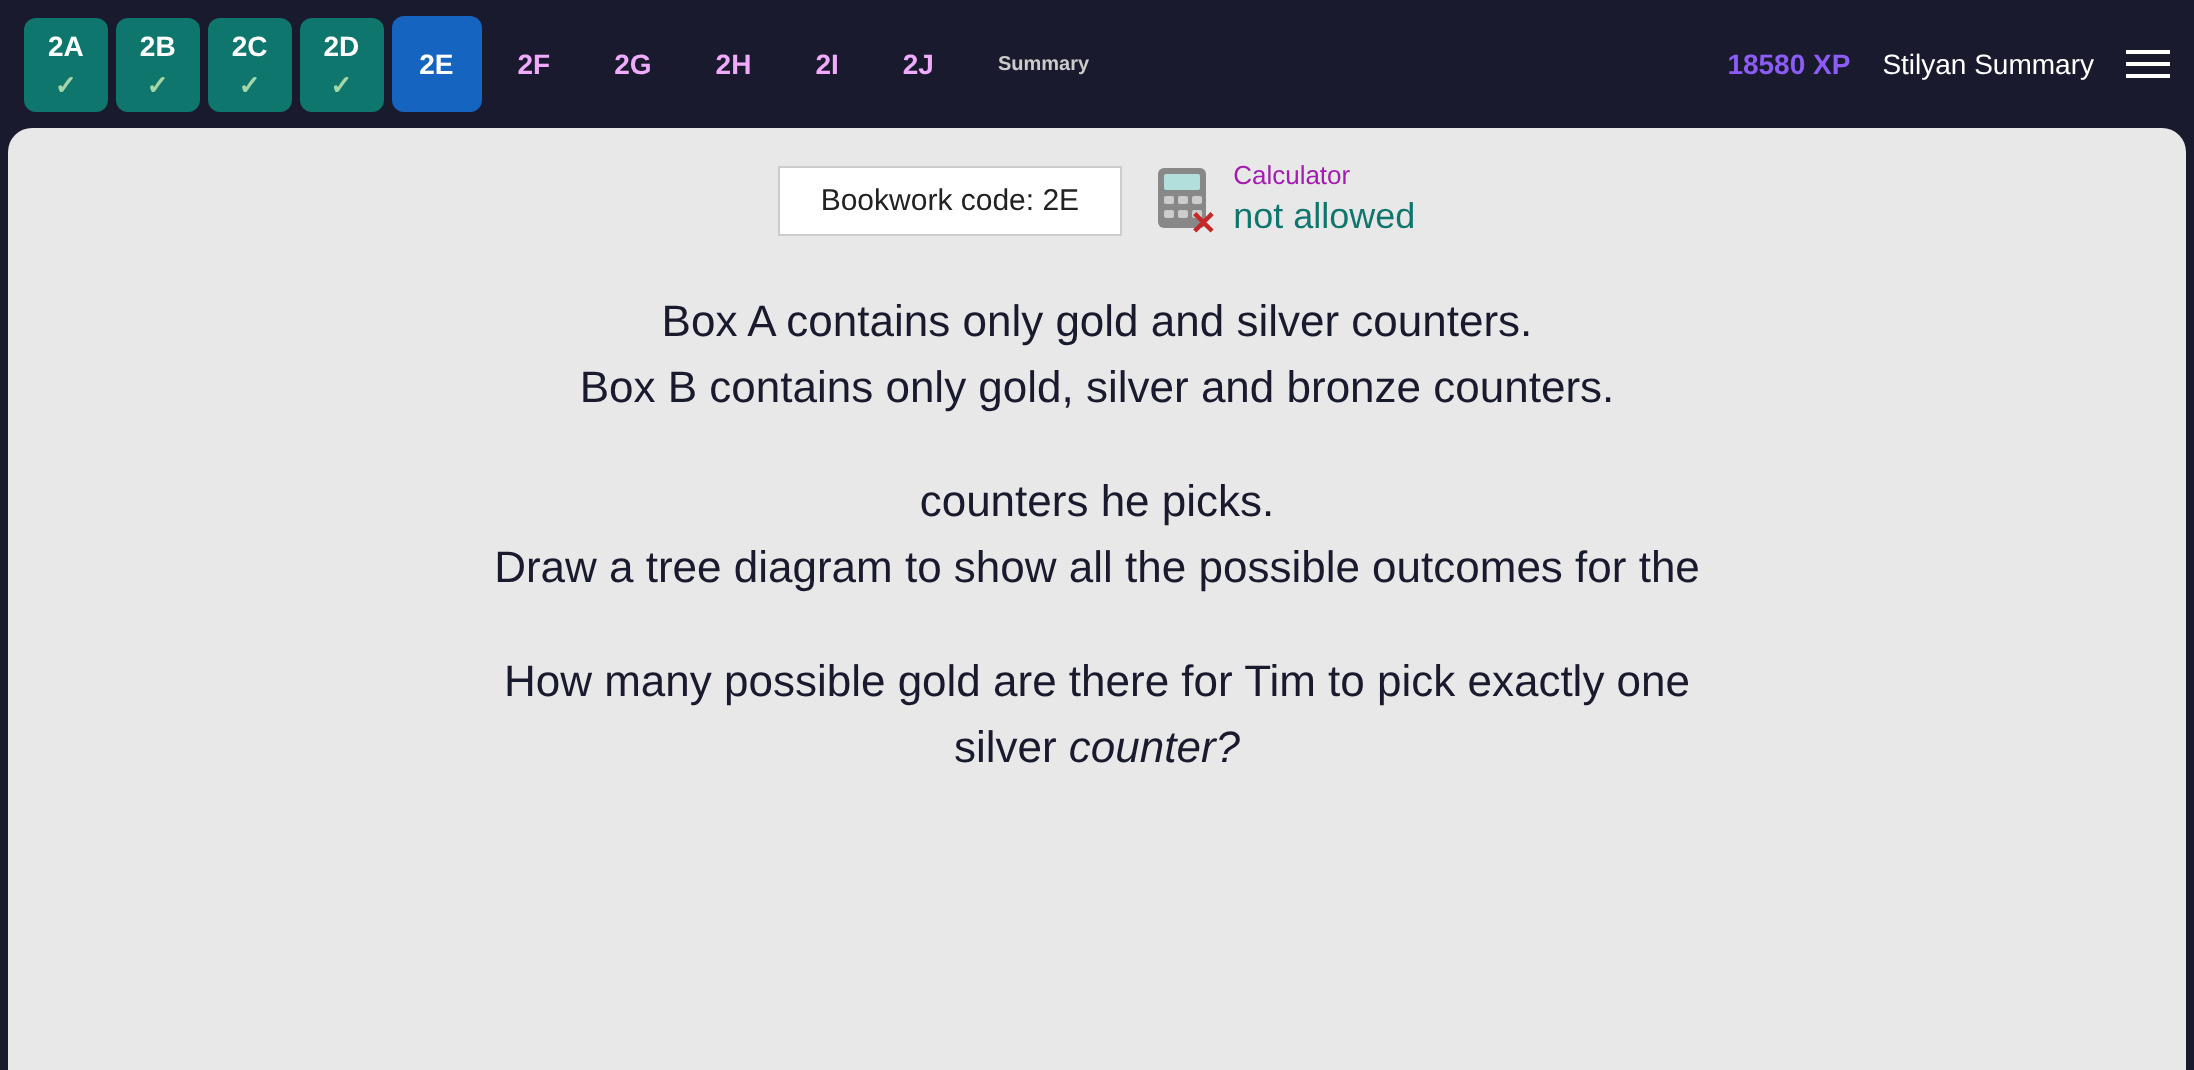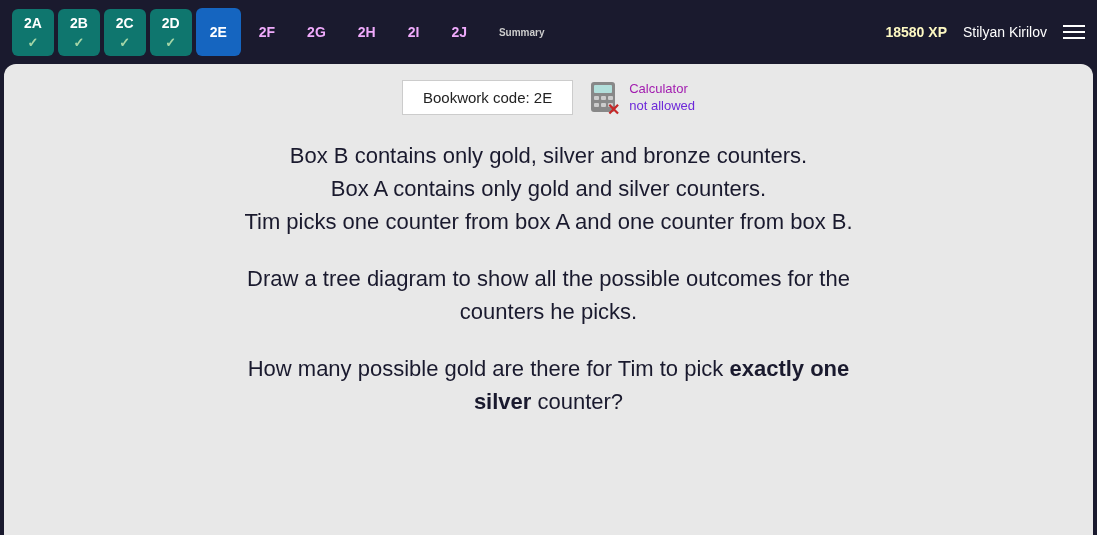--- a/index.html
+++ b/index.html
@@ -75,21 +75,21 @@
     .top-right {
       margin-left: auto;
       display: flex;
       align-items: center;
       gap: 16px;
       color: white;
       font-size: 14px;
     }
 
     .xp-badge {
-      color: #fef9c3;
+      color: #8b5cf6;
       font-weight: bold;
     }
 
     .menu-icon {
       display: flex;
       flex-direction: column;
       gap: 4px;
       cursor: pointer;
     }
 
@@ -147,21 +147,21 @@
 
     .question-text .para2 {
       margin-bottom: 24px;
     }
 
     .question-text .para3 {
       text-align: left;
     }
 
     .bold {
-      font-weight: bold;
+      font-weight: normal;
     }
 
     .calc-container {
       display: flex;
       align-items: center;
       gap: 6px;
     }
 
     .calc-svg-wrap {
       position: relative;
@@ -218,21 +218,21 @@
   <div class="tab-inactive">
     <span>2J</span>
   </div>
 
   <div class="tab-summary">
     <span>Summary</span>
   </div>
 
   <div class="top-right">
     <span class="xp-badge">18580 XP</span>
-    <span>Stilyan Kirilov</span>
+    <span>Stilyan Summary</span>
     <div class="menu-icon">
       <span></span>
       <span></span>
       <span></span>
     </div>
   </div>
 </div>
 
 <div class="content-area">
 
@@ -249,41 +249,40 @@
           <rect x="19" y="15" width="5" height="4" rx="1" fill="#ccc"></rect>
           <rect x="5" y="22" width="5" height="4" rx="1" fill="#ccc"></rect>
           <rect x="12" y="22" width="5" height="4" rx="1" fill="#ccc"></rect>
           <rect x="19" y="22" width="5" height="4" rx="1" fill="#ccc"></rect>
 
           <text x="18" y="34" font-size="16" font-weight="bold" fill="#c62828">✕</text>
         </svg>
       </div>
       <div>
         <div style="font-size:13px; color:#a21caf; line-height:1.3;">Calculator</div>
-        <div style="font-size:13px; color:#6d28d9; line-height:1.3;">not allowed</div>
+        <div style="font-size:18px; color:#0f766e; line-height:1.3;">not allowed</div>
       </div>
     </div>
   </div>
 
   <div class="question-text">
     <div class="para1">
+      <p>Box A contains only gold and silver counters.</p>
       <p>Box B contains only gold, silver and bronze counters.</p>
-      <p>Box A contains only gold and silver counters.</p>
-      <p>Tim picks one counter from box A and one counter from box B.</p>
     </div>
 
     <div class="para2">
+      <p>counters he picks.</p>
       <p>
         <span>Draw a tree diagram to show all the possible outcomes for the</span>
       </p>
-      <p>counters he picks.</p>
     </div>
 
     <div class="para3">
       <p style="text-align:center;">
         <span>How many possible gold are there for Tim to pick </span><span class="bold">exactly one</span>
         <br>
-        <span class="bold">silver</span><span style="font-weight:normal;"> counter?</span>
+        <span class="bold">silver</span><span style="font-weight:normal;font-style:italic;"> counter?</span>
       </p>
     </div>
   </div>
 
 </div>
 
 </body></html>

